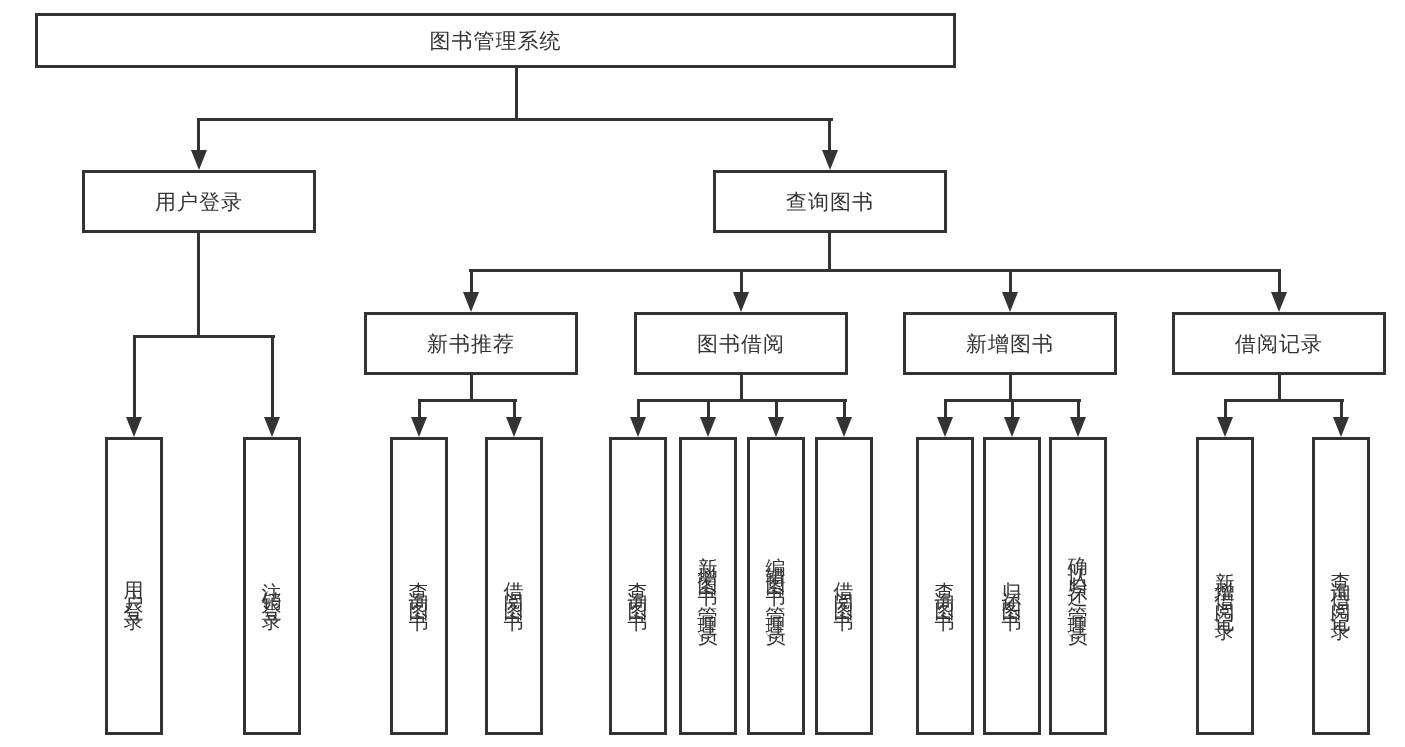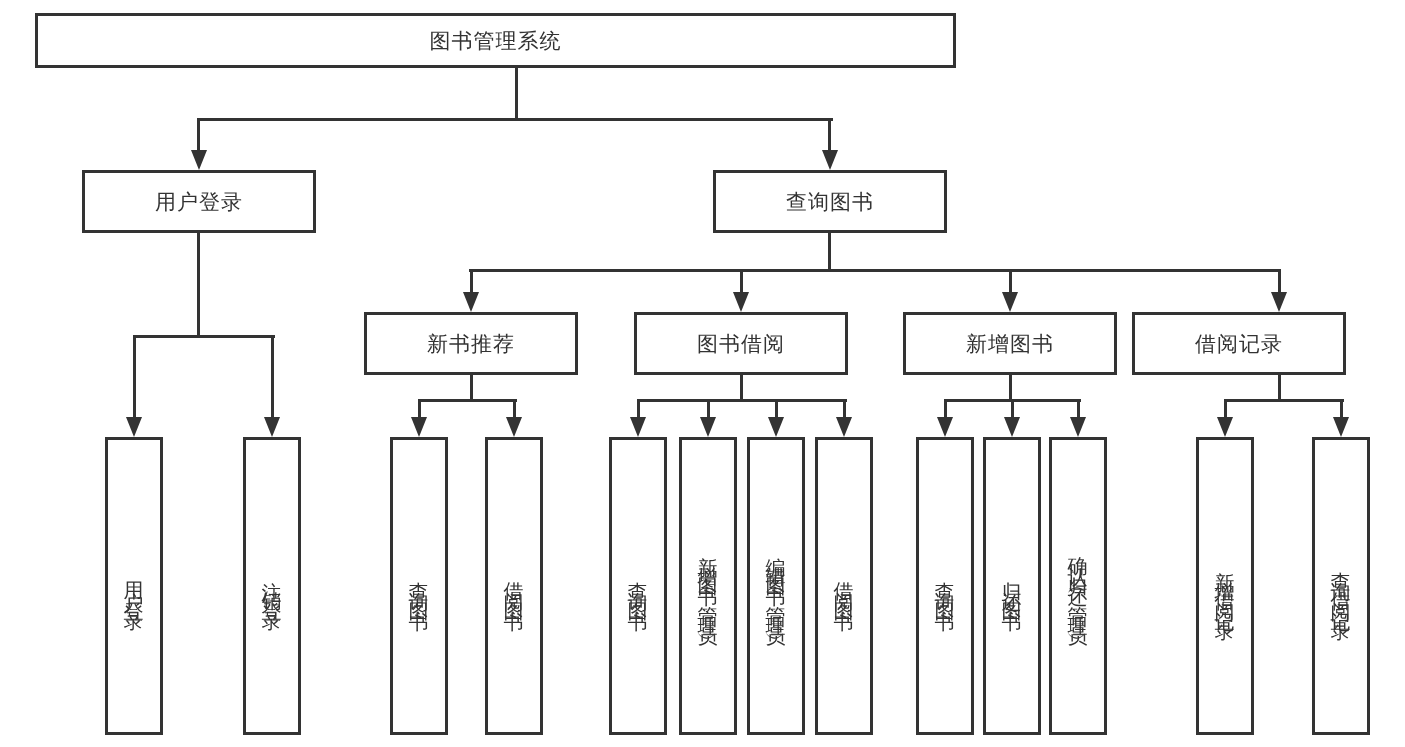--- a/index.html
+++ b/index.html
@@ -98,21 +98,21 @@
 
   <div class="box" style="left:364px;top:312px;width:214px;height:63px;">
     <span>新书推荐</span>
   </div>
   <div class="box" style="left:634px;top:312px;width:214px;height:63px;">
     <span>图书借阅</span>
   </div>
   <div class="box" style="left:903px;top:312px;width:214px;height:63px;">
     <span>新增图书</span>
   </div>
-  <div class="box" style="left:1132px;top:312px;width:214px;height:63px;">
+  <div class="box" style="left:1172px;top:312px;width:214px;height:63px;">
     <span>借阅记录</span>
   </div>
 
   <div class="lv" style="left:470px;top:375px;height:27px;"></div>
   <div class="lh" style="left:418px;top:399px;width:99px;"></div>
   <div class="lv" style="left:418px;top:399px;height:20px;"></div>
   <div class="arrow" style="left:411px;top:417px;"></div>
   <div class="lv" style="left:513px;top:399px;height:20px;"></div>
   <div class="arrow" style="left:506px;top:417px;"></div>
 

